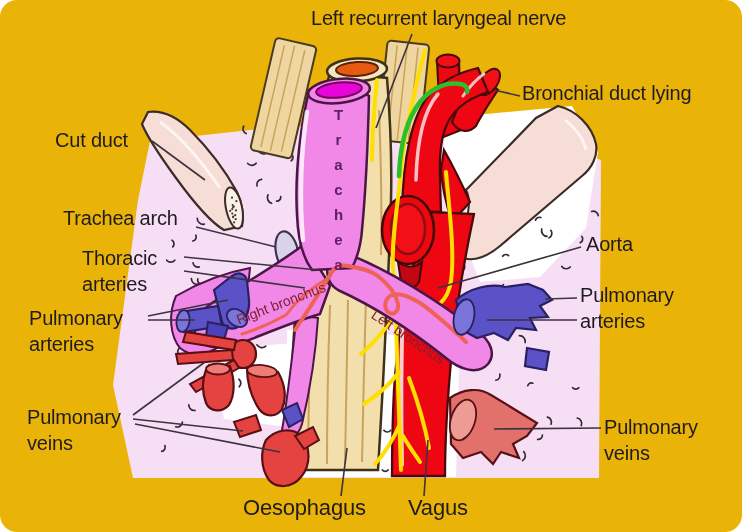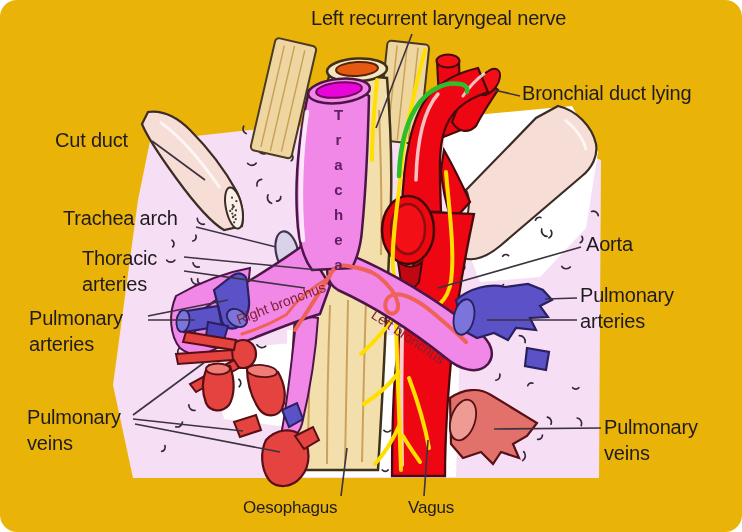--- a/index.html
+++ b/index.html
@@ -1,21 +1,21 @@
 <!DOCTYPE html>
 <html><head>
 <meta charset="utf-8">
 <style>
   html,body{margin:0;padding:0;background:#fff;}
   .stage{position:relative;width:742px;height:532px;background:#eab308;overflow:hidden;
          font-family:"Liberation Sans", sans-serif;border-radius:17px;}
   .stage svg{position:absolute;left:0;top:0;}
   .lbl{position:absolute;color:#1f1b20;font-size:20px;line-height:26px;white-space:nowrap;
        letter-spacing:-0.2px;}
-  .lbl.big{font-size:17px;}
+  .lbl.big{font-size:22px;}
   .trachea-label{position:absolute;left:330px;top:106px;writing-mode:vertical-rl;
        text-orientation:upright;letter-spacing:8px;font-size:15px;font-weight:bold;color:#5e2160;}
   .bronchus-label{position:absolute;font-size:14px;color:#7e2233;transform-origin:0 50%;
        white-space:nowrap;}
   .rb{left:237px;top:312px;transform:rotate(-21deg);}
   .lb{left:373px;top:305px;transform:rotate(34deg);}
 </style>
 </head>
 <body>
 

